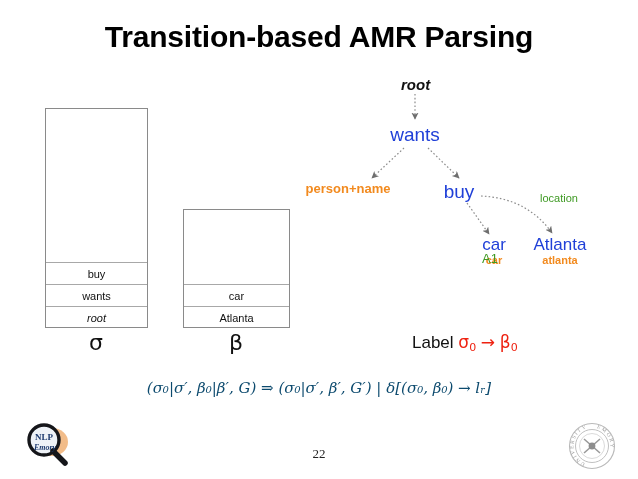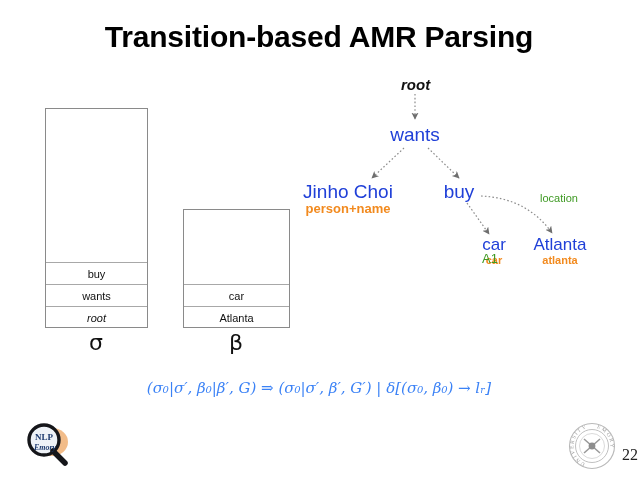--- a/index.html
+++ b/index.html
@@ -136,33 +136,33 @@
   
   .formula {
     position: absolute;
     left: 0;
     top: 379px;
     width: 638px;
     text-align: center;
     font-family: "DejaVu Serif", serif;
     font-style: italic;
     font-size: 15px;
-    color: #3b82f6;
+    color: #0c4a6e;
     white-space: nowrap;
   }
 
   
   .page-num {
     position: absolute;
     left: 0;
     top: 446px;
     width: 638px;
-    text-align: right;
+    text-align: center;
     font-family: "Liberation Serif", serif;
-    font-size: 16px;
+    font-size: 13px;
     color: #222222;
   }
 
   
   .logo-nlp {
     position: absolute;
     left: 22px;
     top: 418px;
     width: 52px;
     height: 52px;
@@ -200,21 +200,20 @@
     <path d="M481,196 Q527,198 552,233" fill="none" stroke="#8c8c8c" stroke-width="1.2" stroke-dasharray="1.6 2.2" marker-end="url(#ah)"></path>
   </svg>
 
   <div class="root-label" style="left:401px; top:76px;">root</div>
 
   <div class="node" style="left:375px; top:125px; width:80px;">
     <div class="node-word">wants</div>
   </div>
 
   <div class="node" style="left:288px; top:182px; width:120px;">
-    <div class="node-word">Jinho Choi</div>
     <div class="node-concept">person+name</div>
   </div>
 
   <div class="node" style="left:432px; top:182px; width:54px;">
     <div class="node-word">buy</div>
   </div>
 
   <div class="node" style="left:468px; top:236px; width:52px;">
     <div class="node-word small">car</div>
     <div class="node-concept tiny">car</div>
@@ -234,20 +233,23 @@
     <div class="stack-cell italic" style="top:197px; height:22px;">root</div>
   </div>
   <div class="greek-label" style="left:66px; top:330px;">σ</div>
 
   <div class="stack-box" style="left:183px; top:209px; width:107px; height:119px;">
     <div class="stack-cell" style="top:74px; height:22px;">car</div>
     <div class="stack-cell" style="top:96px; height:22px;">Atlanta</div>
   </div>
   <div class="greek-label" style="left:206px; top:330px;">β</div>
 
+  <div class="label-line" style="left:412px; top:332px;">
+    <span>Label</span><span>&nbsp;</span><span class="red">σ</span><span class="red sub">0</span><span>&nbsp;</span><span class="red">→</span><span>&nbsp;</span><span class="red">β</span><span class="red sub">0</span>
+  </div>
 
   <div class="formula">(σ₀|σ′, β₀|β′, G) ⇒ (σ₀|σ′, β′, G′)  |  δ[(σ₀, β₀) → lᵣ]</div>
 
   <div class="page-num">22</div>
 
   <svg class="logo-nlp" viewBox="0 0 52 52">
     <ellipse cx="30" cy="24" rx="16" ry="14" fill="#f0b074" opacity="0.85"></ellipse>
     <circle cx="22" cy="22" r="15" fill="#eef2f7" stroke="#15161a" stroke-width="3.4"></circle>
     <path d="M31,33 L43,45" stroke="#15161a" stroke-width="5.5" stroke-linecap="round"></path>
     <text x="22" y="22" font-family="'Liberation Serif', serif" font-size="9" font-weight="bold" fill="#1d3a6e" text-anchor="middle">NLP</text>

